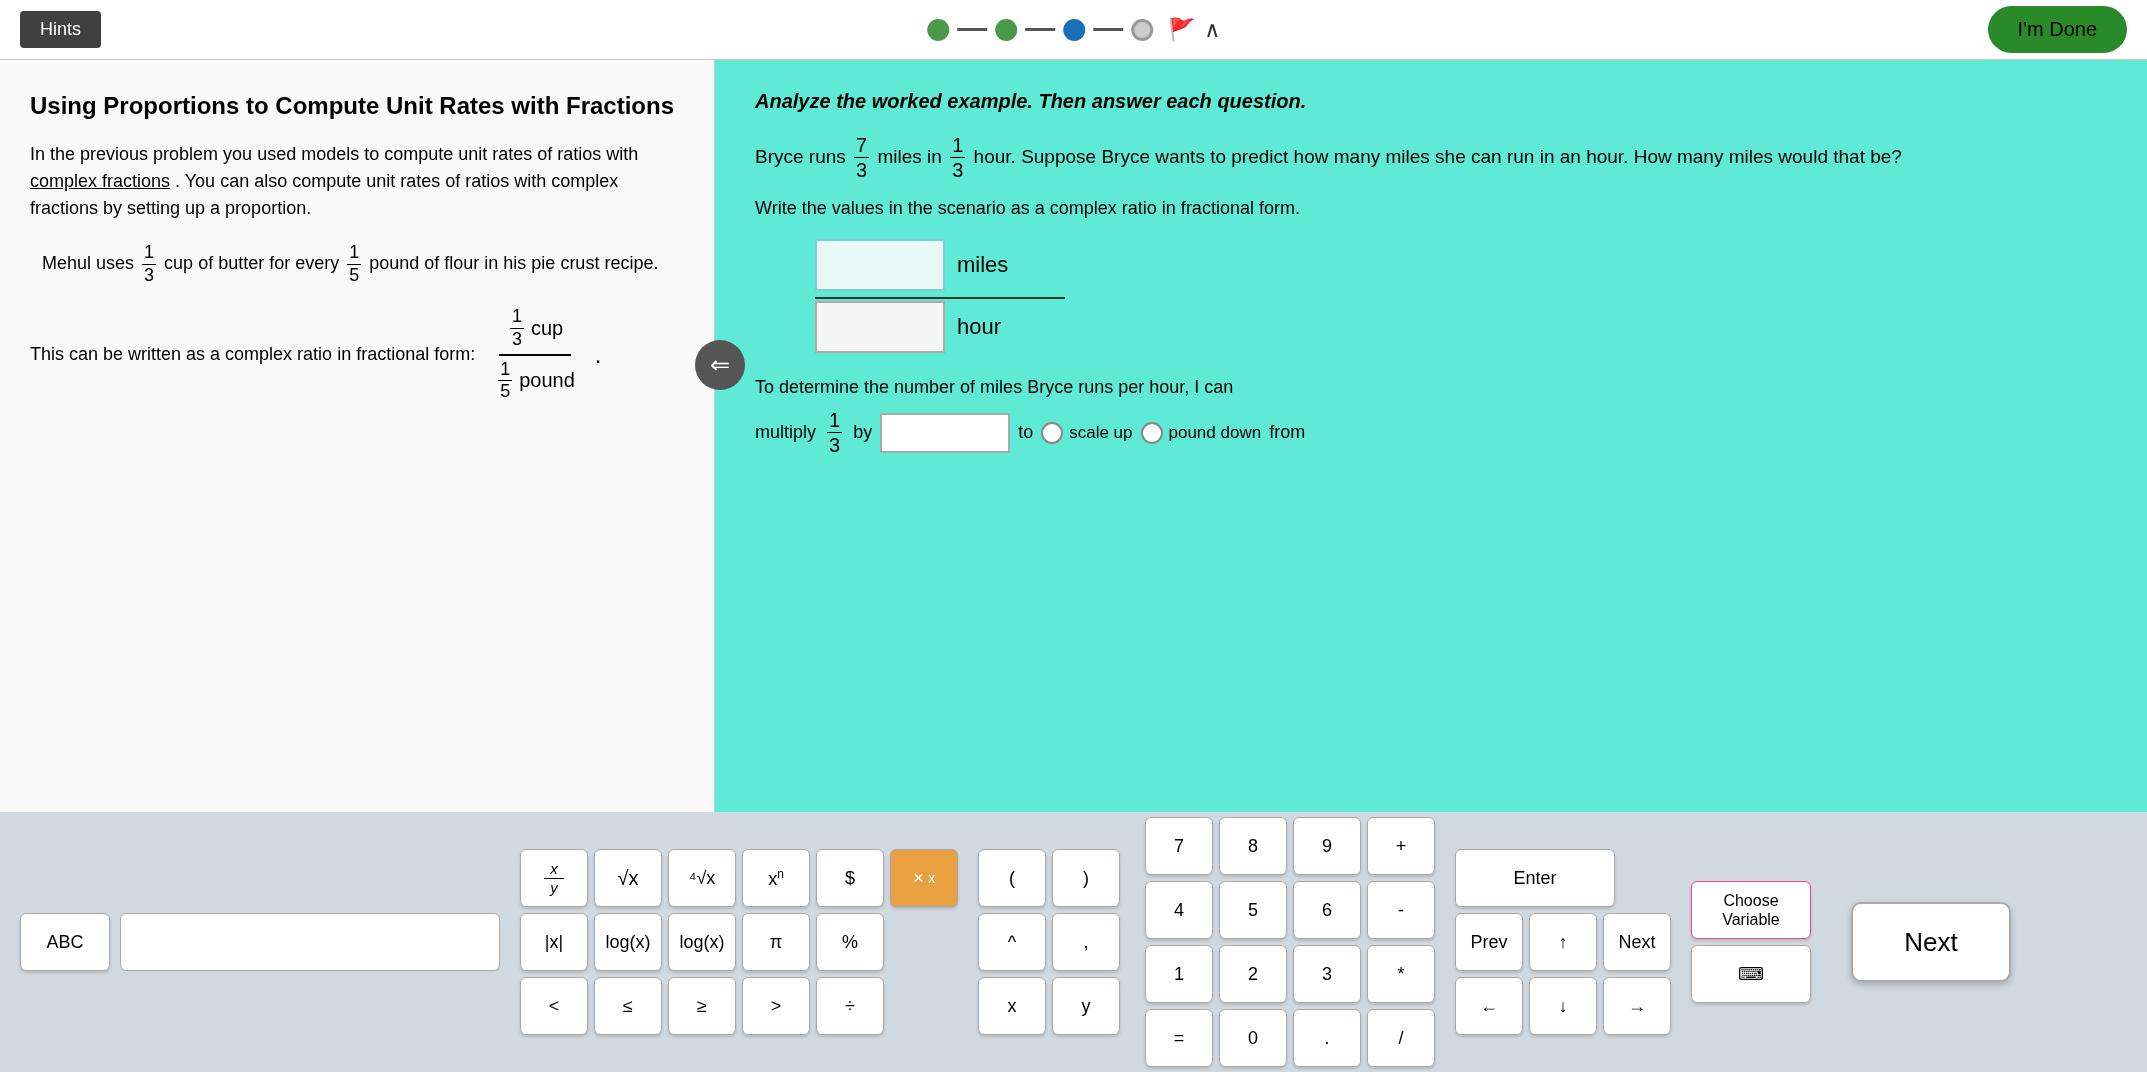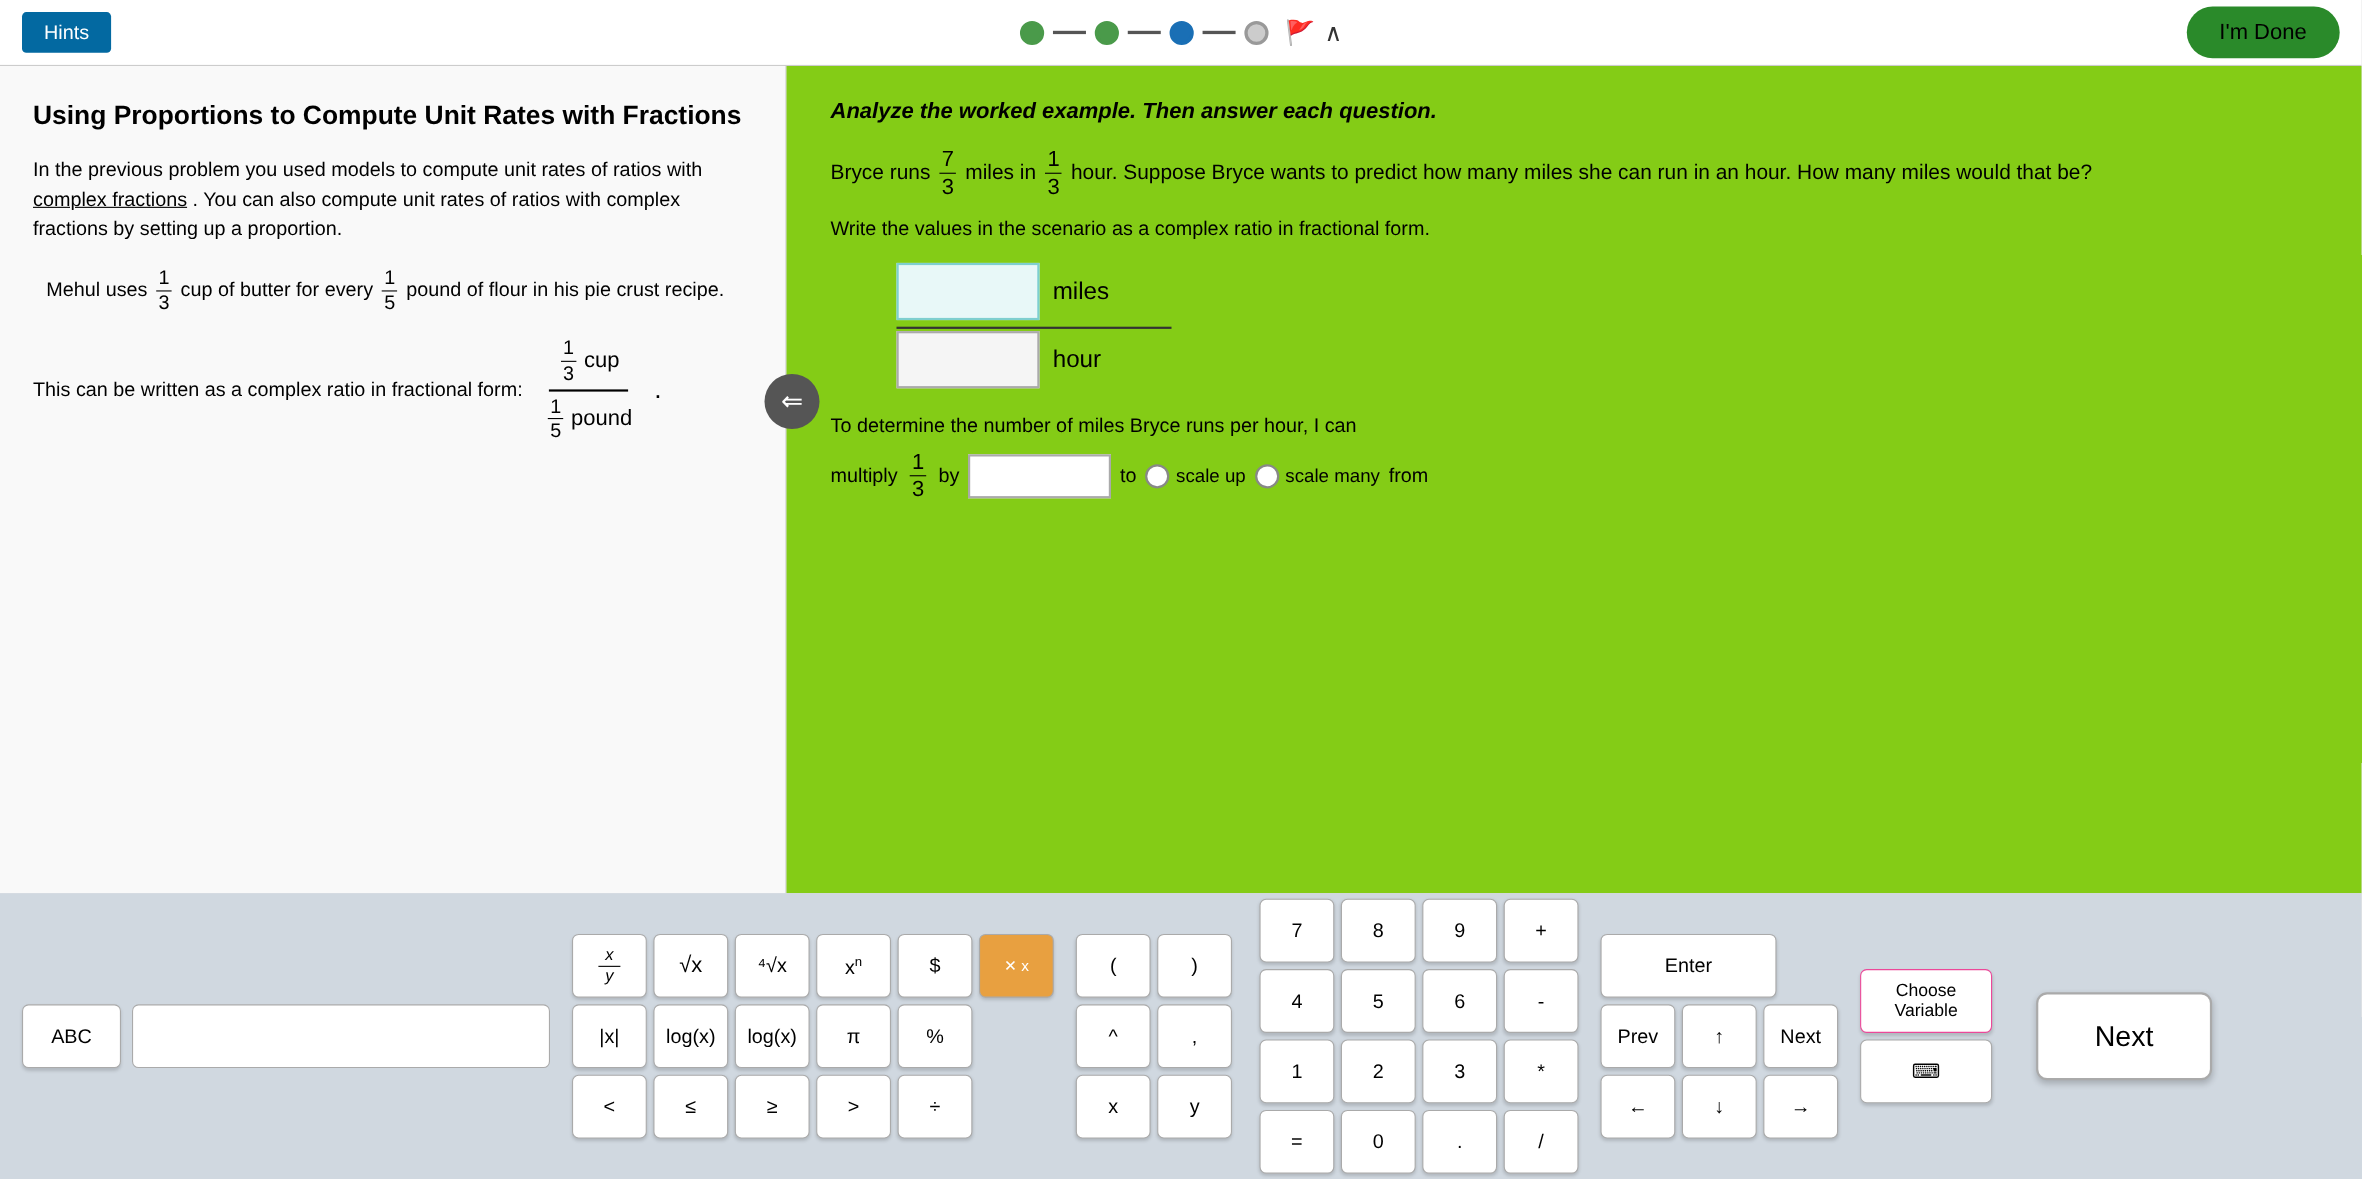--- a/index.html
+++ b/index.html
@@ -17,21 +17,21 @@
       background: #fff;
       height: 60px;
       display: flex;
       align-items: center;
       justify-content: space-between;
       padding: 0 20px;
       border-bottom: 1px solid #ccc;
       position: relative;
     }
     .hints-btn {
-      background: #0369a1;
+      background: #404040;
       color: white;
       border: none;
       padding: 8px 20px;
       font-size: 18px;
       border-radius: 4px;
       cursor: pointer;
     }
     .progress-dots {
       display: flex;
       align-items: center;
@@ -150,21 +150,21 @@
     .big-fraction .den-row {
       display: flex;
       align-items: center;
       gap: 4px;
       padding: 3px 8px 0 8px;
     }
 
     
     .right-panel {
       flex: 1;
-      background: #84cc16;
+      background: #5eead4;
       padding: 30px 40px;
       overflow-y: auto;
       position: relative;
     }
     .right-panel .analyze-text {
       font-size: 20px;
       font-style: italic;
       font-weight: bold;
       margin-bottom: 20px;
     }
@@ -521,21 +521,21 @@
       </span>
       <span>by</span>
       <input class="multiply-input" type="text" style="">
       <span>to</span>
       <label class="radio-option">
         <span class="radio-circle"></span>
         <span>scale up</span>
       </label>
       <label class="radio-option">
         <span class="radio-circle"></span>
-        <span>scale many</span>
+        <span>pound down</span>
       </label>
       <span>from</span>
     </div>
   </div>
 </div>
 
 <div class="keyboard-area">
 
   <div class="abc-btn">ABC</div>
 

